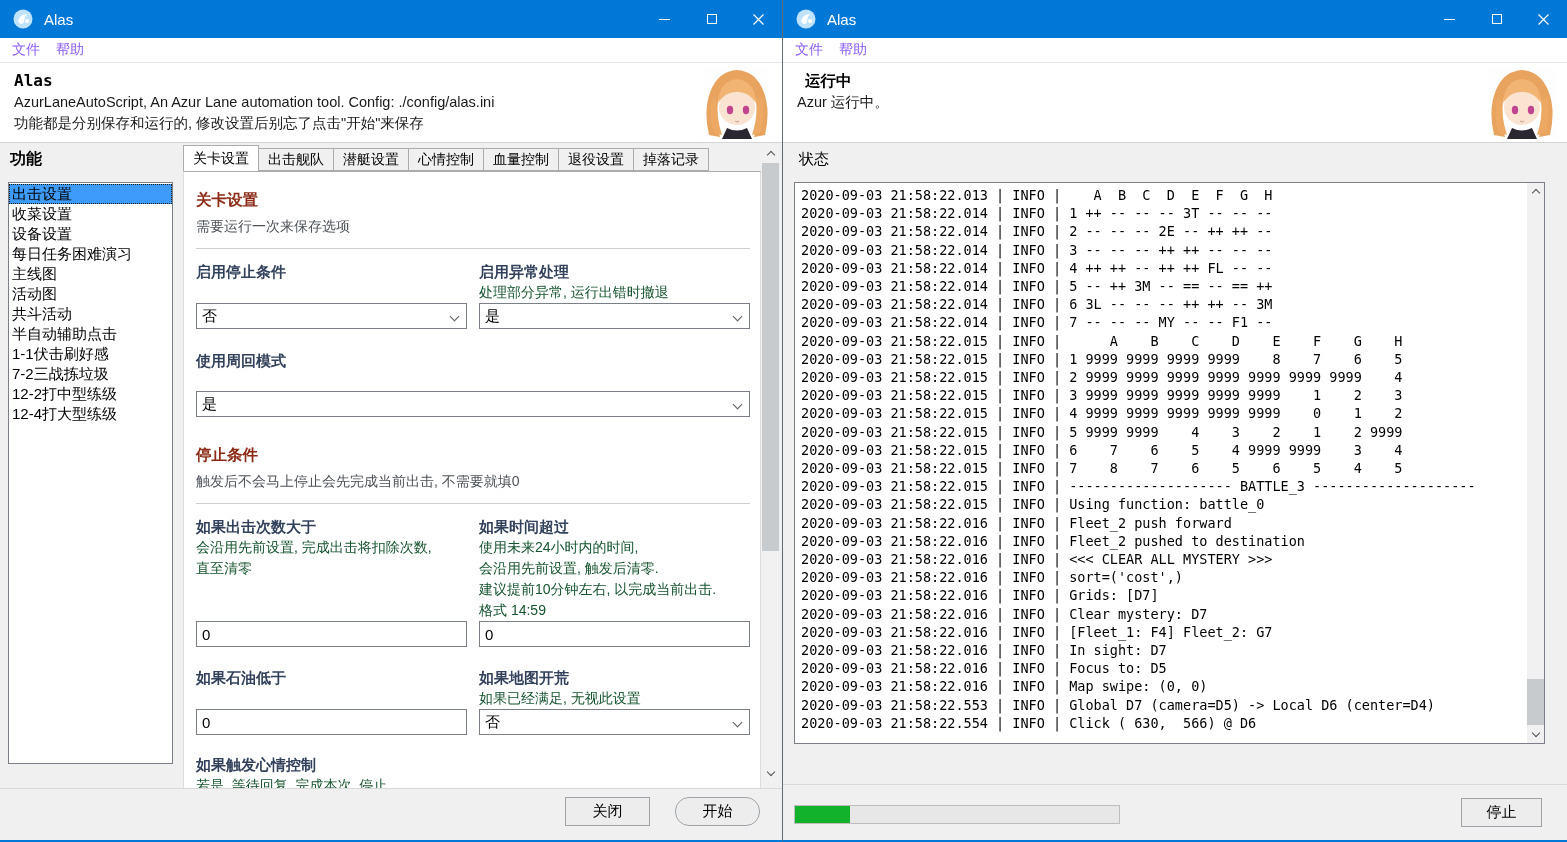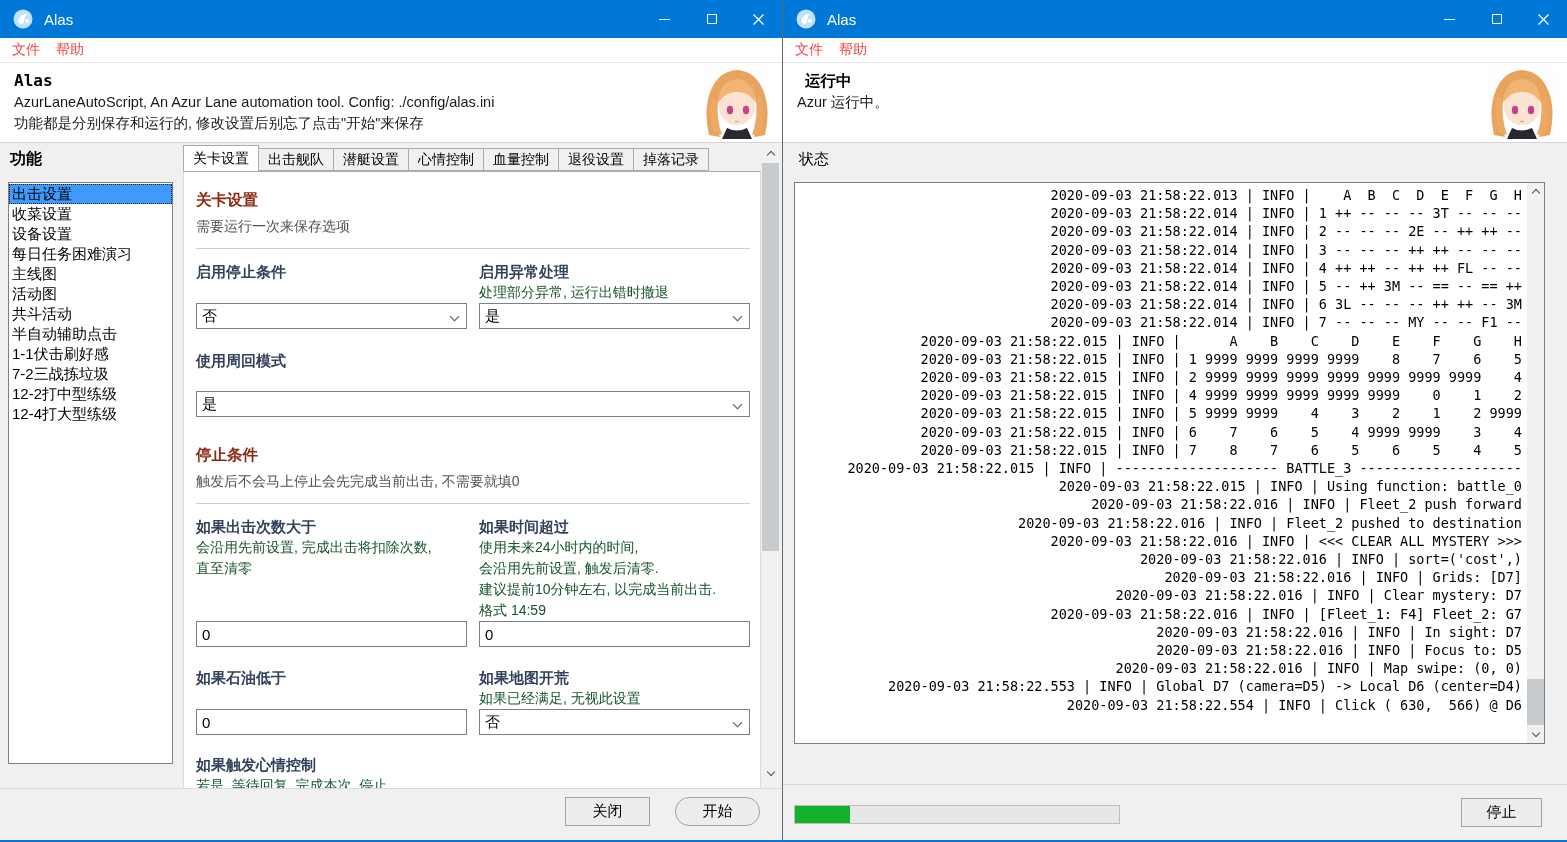--- a/index.html
+++ b/index.html
@@ -15,21 +15,21 @@
   .titlebar { height:38px; background:#0078d7; display:flex; align-items:center; padding-left:12px; flex:none; }
   .app-logo { width:22px; height:22px; display:inline-block; }
   .win-title { color:#fff; font-size:15px; margin-left:10px; }
   .win-controls { margin-left:auto; display:flex; height:38px; }
   .wc { width:47px; height:38px; display:flex; align-items:center; justify-content:center; }
   .glyph-min { width:11px; border-top:1px solid #fff; display:block; }
   .glyph-max { width:10px; height:10px; border:1px solid #fff; display:block; }
 
   
   .menubar { height:25px; background:#fff; display:flex; align-items:center; padding-left:4px;
-             font-size:14px; color:#ef4444; border-bottom:1px solid #e6e6e6; flex:none; }
+             font-size:14px; color:#8b5cf6; border-bottom:1px solid #e6e6e6; flex:none; }
   .menu-item { padding:2px 8px; }
 
   
   .header { height:80px; background:#fff; border-bottom:1px solid #d5d5d5; padding:7px 14px;
             position:relative; flex:none; }
   .h-title { font-family:"DejaVu Sans Mono","Liberation Mono",monospace; font-weight:bold;
              font-size:16px; color:#000; line-height:22px; }
   .h-line { font-size:14.5px; color:#1a1a1a; line-height:21px; }
   .avatar { position:absolute; right:10px; top:4px; width:70px; height:72px; display:block; }
 
@@ -83,21 +83,21 @@
   .footer.right-f { height:56px; }
   .btn { position:absolute; height:29px; background:#ededed; border:1px solid #9fa3a8; font-size:15px;
          color:#000; font-family:"Liberation Sans","DejaVu Sans",sans-serif; }
   .close-btn { left:565px; top:8px; width:85px; }
   .start-btn { left:675px; top:8px; width:85px;border-radius:14px; }
   .stop-btn  { right:25px; top:13px; width:81px; }
 
   
   .status-label { position:absolute; left:16px; top:7px; font-size:15px; color:#000; }
   .logbox { position:absolute; left:11px; top:39px; width:751px; height:562px; background:#fff;
-            border:1px solid #7b7f87; overflow:hidden;text-align:right; }
+            border:1px solid #7b7f87; overflow:hidden; }
   .log-lines { padding:3px 22px 0 6px; }
   .log-line { font-family:"DejaVu Sans Mono","Liberation Mono",monospace; font-size:13.5px;
               line-height:18.2px; white-space:pre; color:#000; }
   .log-scroll { position:absolute; right:0; top:0; width:17px; height:100%; background:#f1f1f1; }
   .log-scroll .sb-thumb { bottom:18px; height:46px; }
 
   .progress-track { position:absolute; left:11px; top:20px; width:326px; height:19px;
                     background:#e7e7e7; border:1px solid #bdbdbd; }
   .progress-fill { height:100%; background:#12b22a; }
 </style>
@@ -331,20 +331,21 @@
           <div class="log-line">2020-09-03 21:58:22.014 | INFO | 1 ++ -- -- -- 3T -- -- --</div>
           <div class="log-line">2020-09-03 21:58:22.014 | INFO | 2 -- -- -- 2E -- ++ ++ --</div>
           <div class="log-line">2020-09-03 21:58:22.014 | INFO | 3 -- -- -- ++ ++ -- -- --</div>
           <div class="log-line">2020-09-03 21:58:22.014 | INFO | 4 ++ ++ -- ++ ++ FL -- --</div>
           <div class="log-line">2020-09-03 21:58:22.014 | INFO | 5 -- ++ 3M -- == -- == ++</div>
           <div class="log-line">2020-09-03 21:58:22.014 | INFO | 6 3L -- -- -- ++ ++ -- 3M</div>
           <div class="log-line">2020-09-03 21:58:22.014 | INFO | 7 -- -- -- MY -- -- F1 --</div>
           <div class="log-line">2020-09-03 21:58:22.015 | INFO |      A    B    C    D    E    F    G    H</div>
           <div class="log-line">2020-09-03 21:58:22.015 | INFO | 1 9999 9999 9999 9999    8    7    6    5</div>
           <div class="log-line">2020-09-03 21:58:22.015 | INFO | 2 9999 9999 9999 9999 9999 9999 9999    4</div>
+          <div class="log-line">2020-09-03 21:58:22.015 | INFO | 3 9999 9999 9999 9999 9999    1    2    3</div>
           <div class="log-line">2020-09-03 21:58:22.015 | INFO | 4 9999 9999 9999 9999 9999    0    1    2</div>
           <div class="log-line">2020-09-03 21:58:22.015 | INFO | 5 9999 9999    4    3    2    1    2 9999</div>
           <div class="log-line">2020-09-03 21:58:22.015 | INFO | 6    7    6    5    4 9999 9999    3    4</div>
           <div class="log-line">2020-09-03 21:58:22.015 | INFO | 7    8    7    6    5    6    5    4    5</div>
           <div class="log-line">2020-09-03 21:58:22.015 | INFO | -------------------- BATTLE_3 --------------------</div>
           <div class="log-line">2020-09-03 21:58:22.015 | INFO | Using function: battle_0</div>
           <div class="log-line">2020-09-03 21:58:22.016 | INFO | Fleet_2 push forward</div>
           <div class="log-line">2020-09-03 21:58:22.016 | INFO | Fleet_2 pushed to destination</div>
           <div class="log-line">2020-09-03 21:58:22.016 | INFO | &lt;&lt;&lt; CLEAR ALL MYSTERY &gt;&gt;&gt;</div>
           <div class="log-line">2020-09-03 21:58:22.016 | INFO | sort=('cost',)</div>

